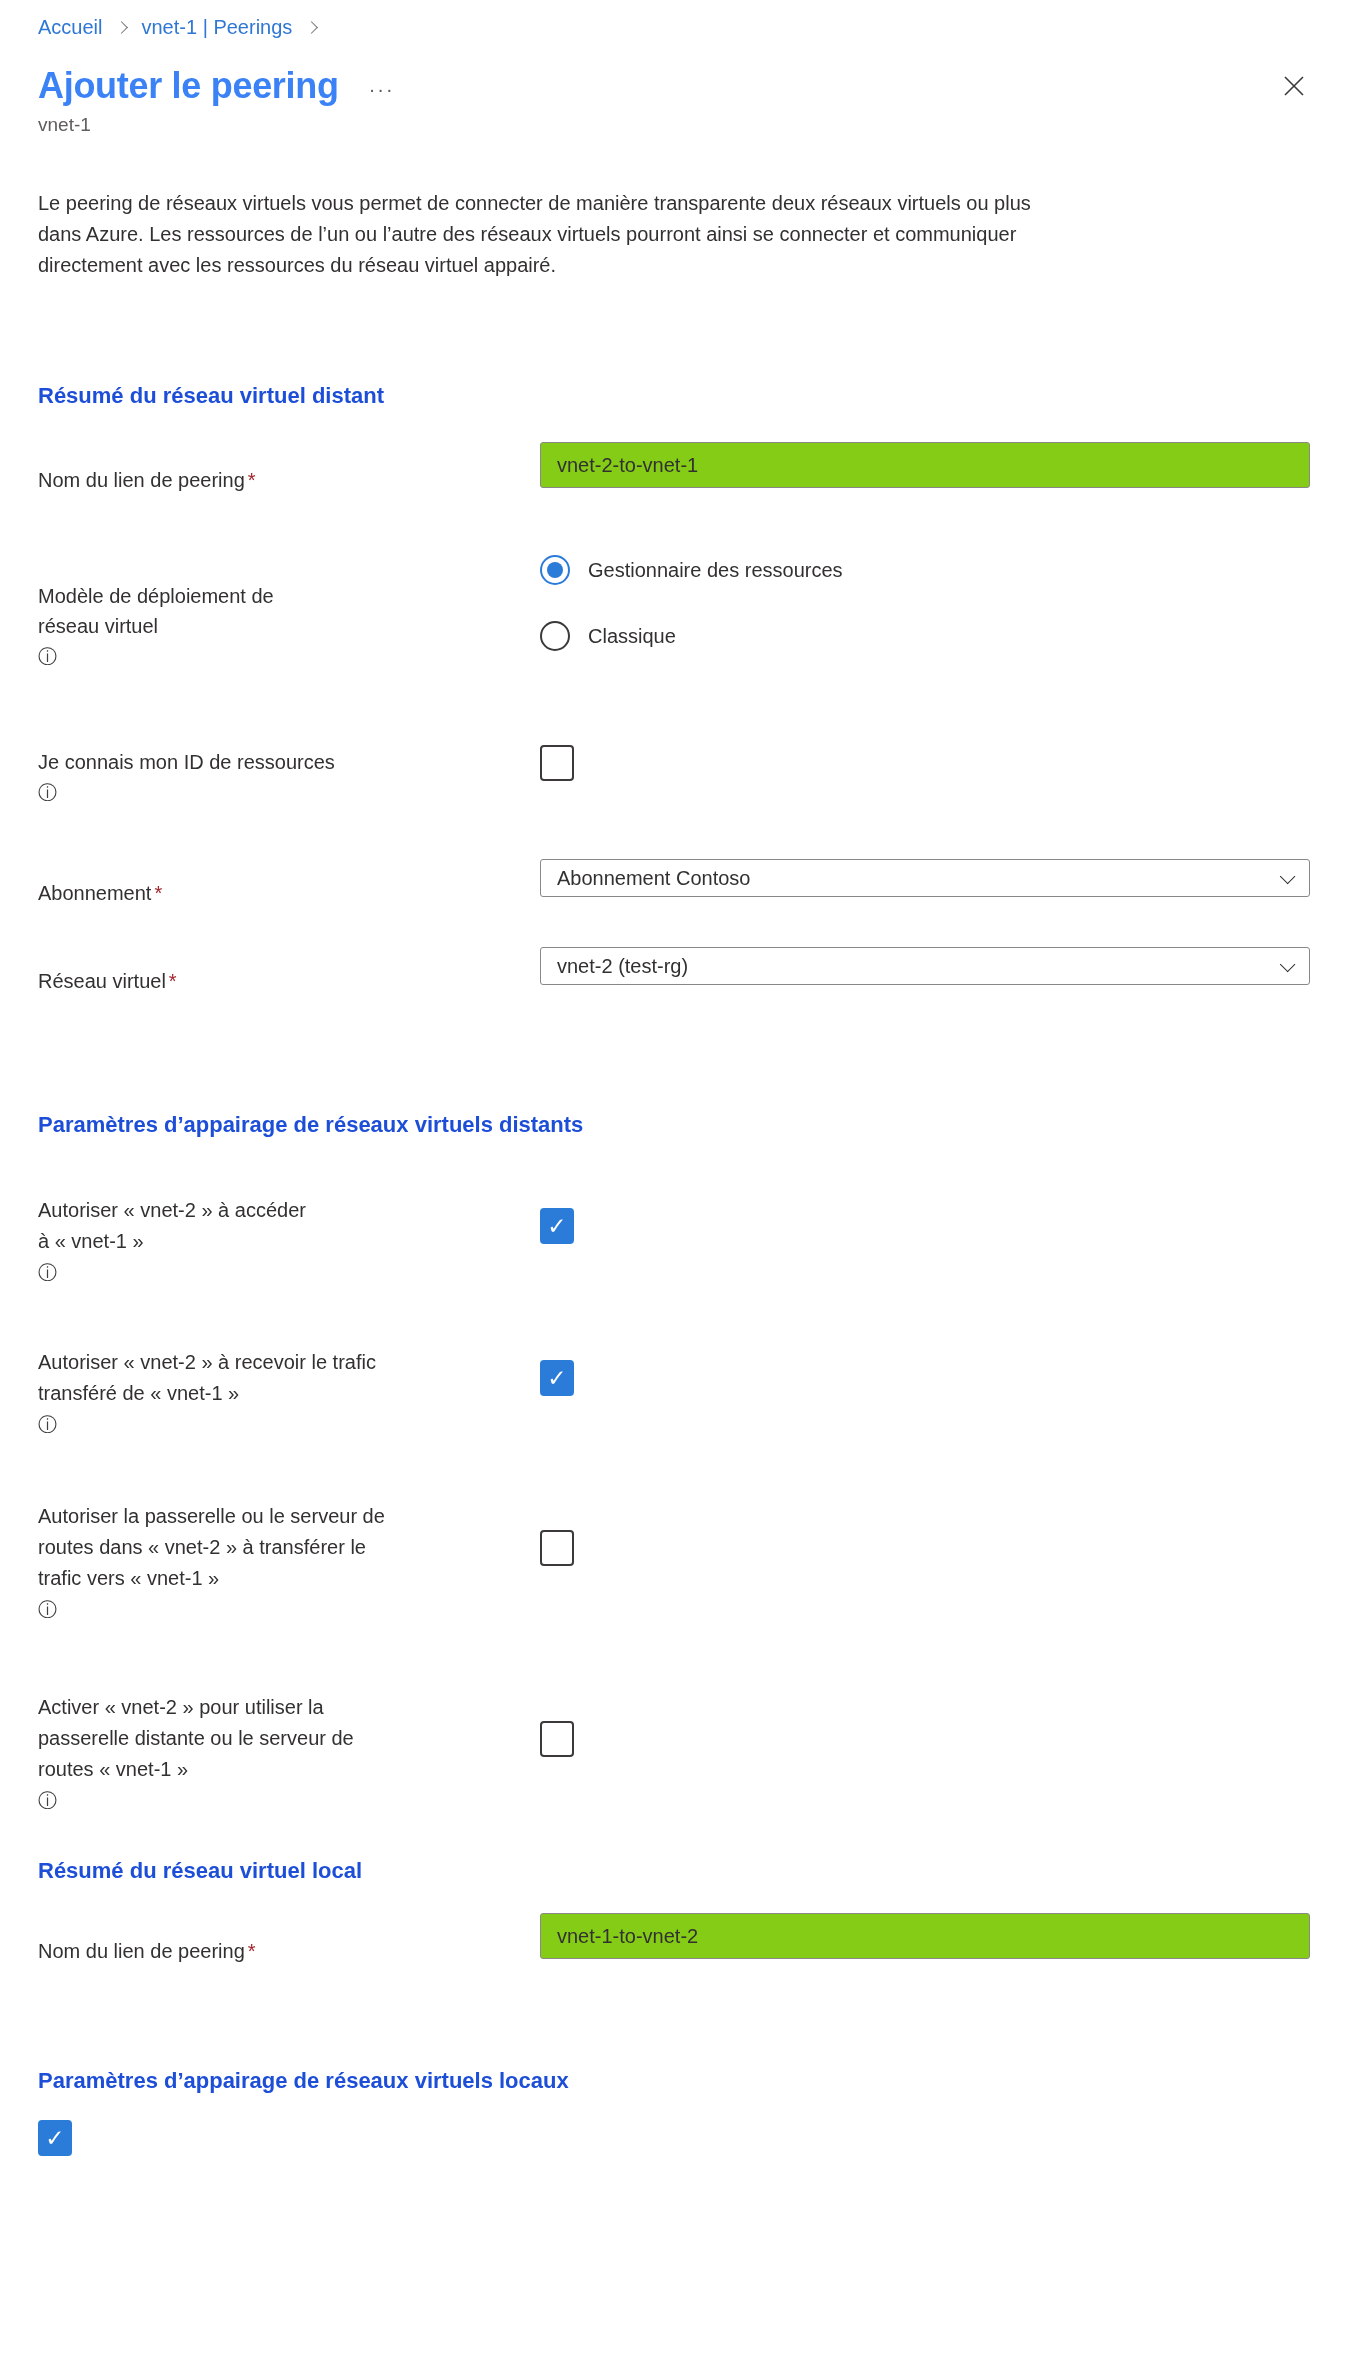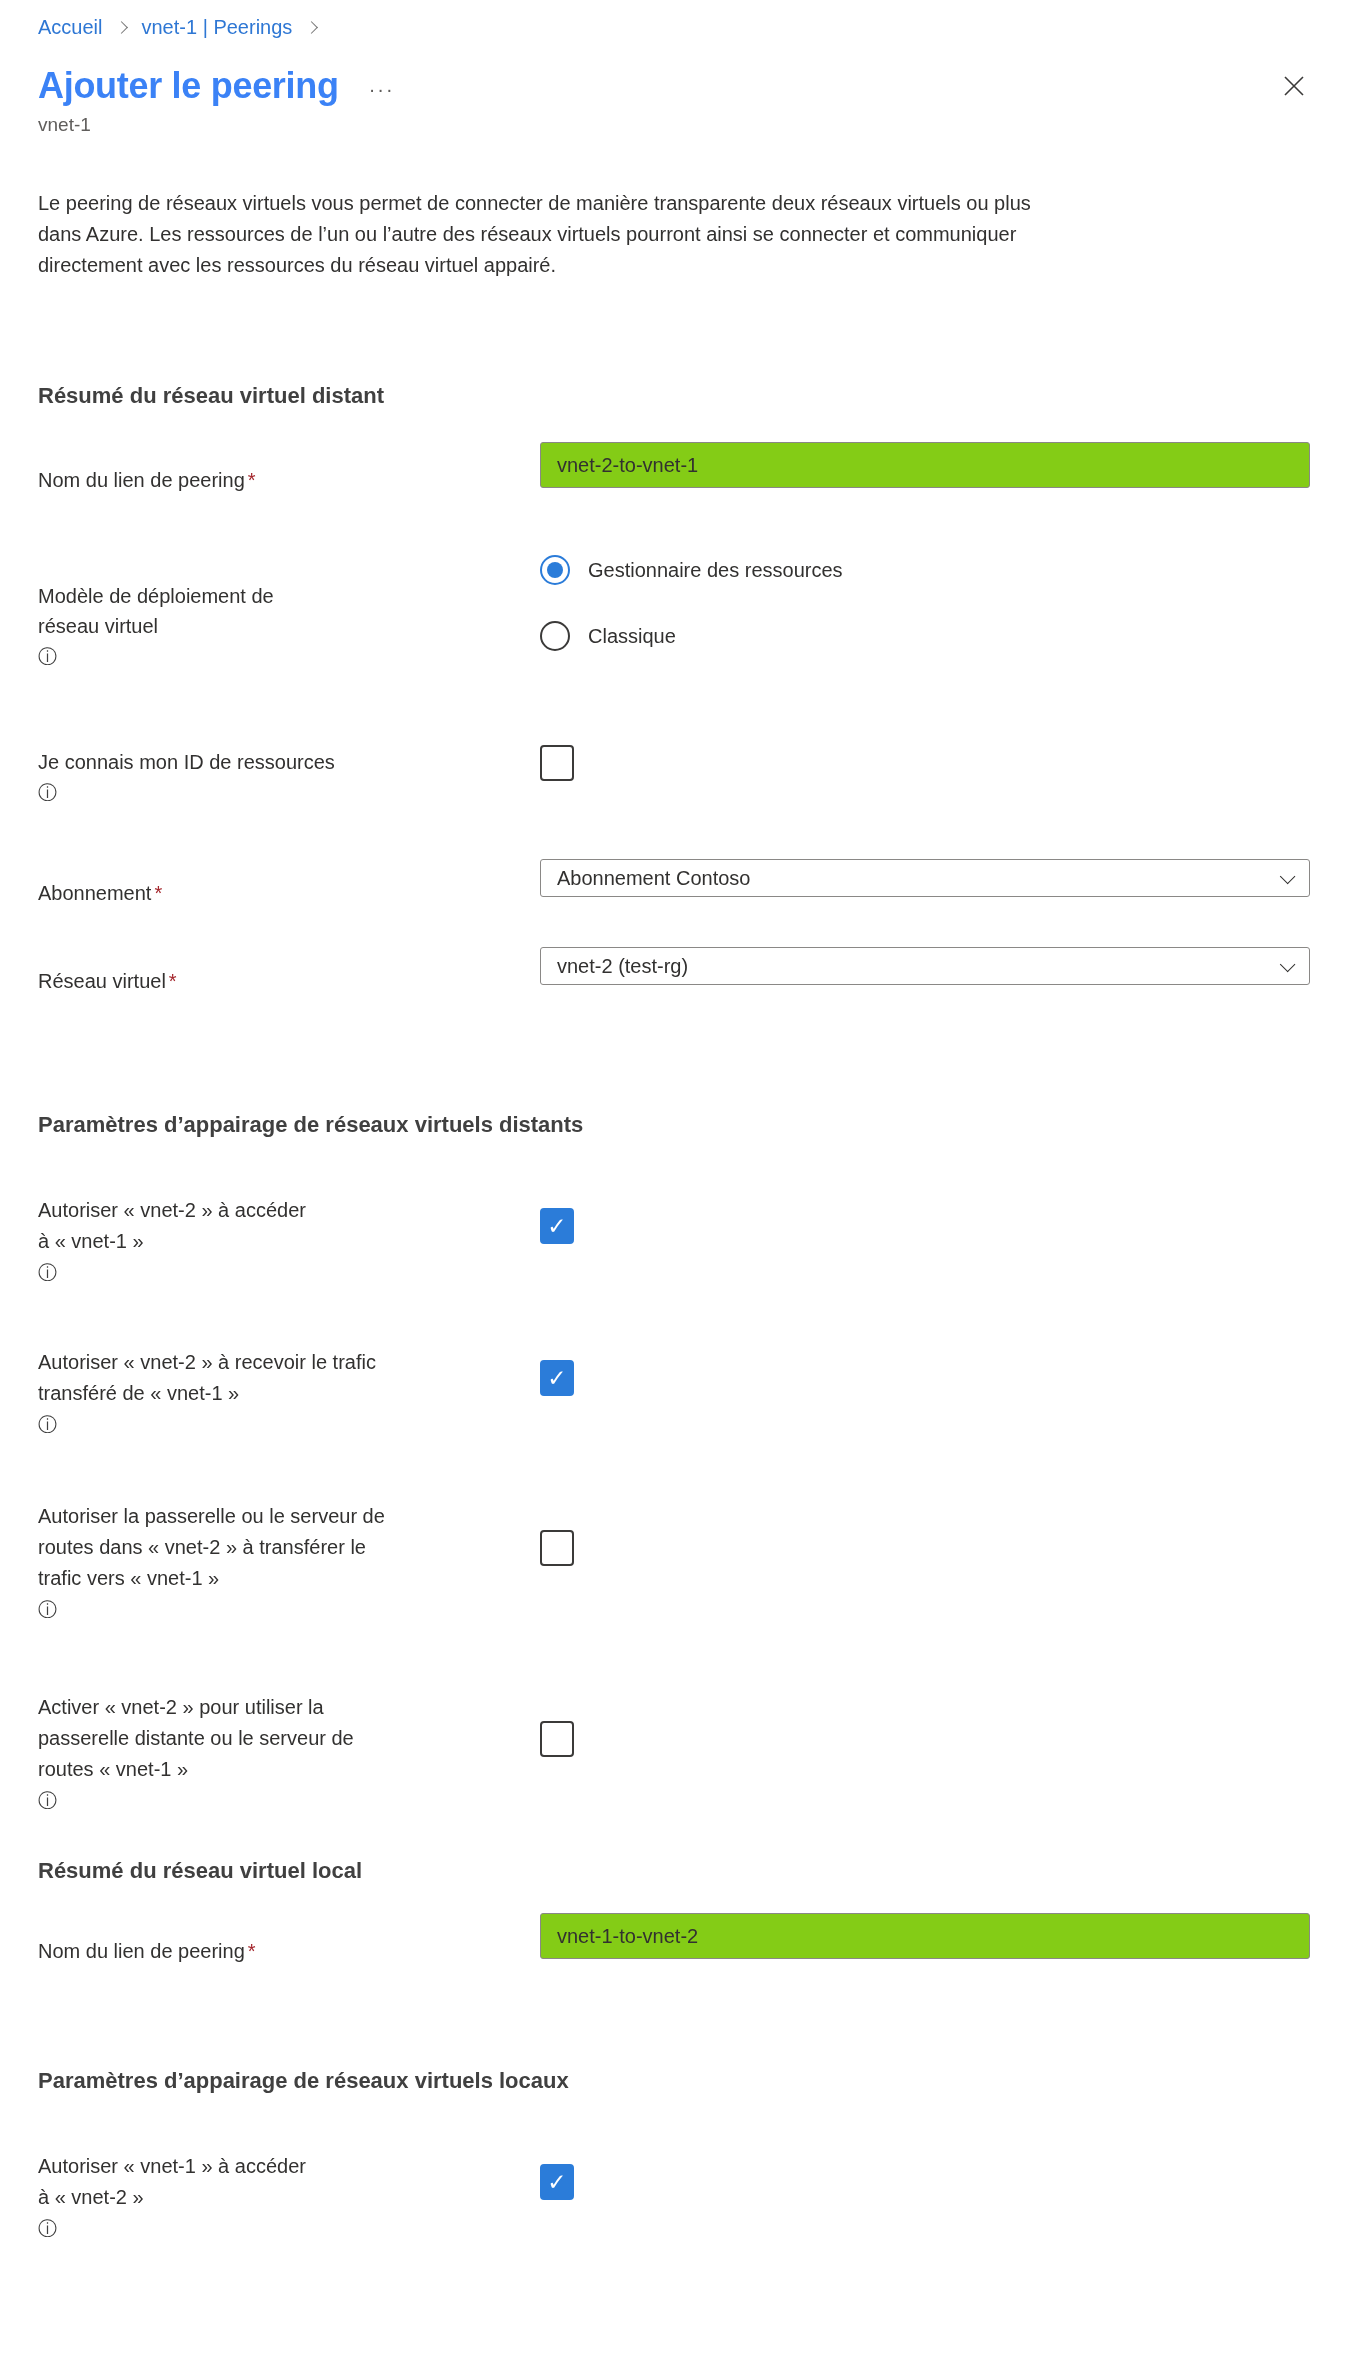--- a/index.html
+++ b/index.html
@@ -22,21 +22,21 @@
   .title-row{display:flex;align-items:flex-start;margin-top:24px;}
   .page-title{font-size:36px;font-weight:700;color:#3b82f6;letter-spacing:-0.3px;line-height:44px;}
   .ellipsis-btn{margin-left:30px;align-self:center;color:#5f5d5b;font-size:20px;
     letter-spacing:2px;cursor:pointer;line-height:20px;margin-top:6px;}
   .close-btn{margin-left:auto;cursor:pointer;padding:4px;margin-top:6px;}
   .subtitle{font-size:19px;color:var(--muted);margin-top:6px;}
   
   .intro{margin-top:52px;font-size:20px;line-height:31px;color:var(--text);
     max-width:1285px;white-space:pre-line;}
   
-  .section-heading{font-size:22px;font-weight:700;color:#404040;}
+  .section-heading{font-size:22px;font-weight:700;color:#1d4ed8;}
   .s-remote-summary{margin-top:102px;}
   .s-remote-settings{margin-top:116px;}
   .s-local-summary{margin-top:42px;}
   .s-local-settings{margin-top:102px;}
   
   .field-row{display:flex;align-items:center;}
   .field-row.top{align-items:flex-start;}
   .field-label{flex:0 0 502px;font-size:20px;line-height:30px;color:var(--text);
     white-space:pre-line;padding-right:20px;}
   .req{color:var(--required);margin-left:3px;}
@@ -216,25 +216,20 @@
     <div class="field-control">
       <input class="text-input" type="text" value="vnet-1-to-vnet-2" style="">
     </div>
   </div>
 </section>
 
 <section class="s-local-settings">
   <h2 class="section-heading">Paramètres d’appairage de réseaux virtuels locaux</h2>
 
   <div class="check-row mt-hdr">
-    <div class="check-label">
-      <span>Autoriser « vnet-1 » à accéder
-à « vnet-2 »</span>
-      <span class="info-icon">ⓘ</span>
-    </div>
     <span class="checkbox" data-state="checked"></span>
   </div>
 
   <div class="check-row gap-28">
     <div class="check-label">
       
       
     </div>
 
   </div>

